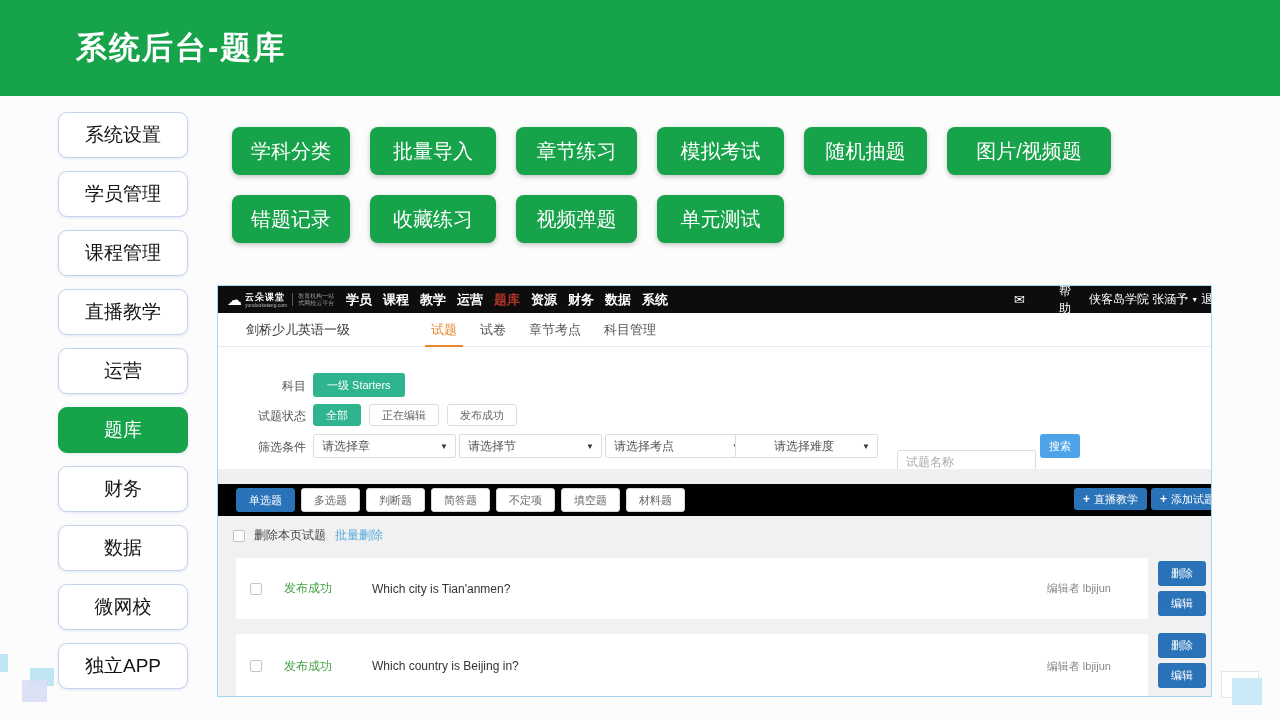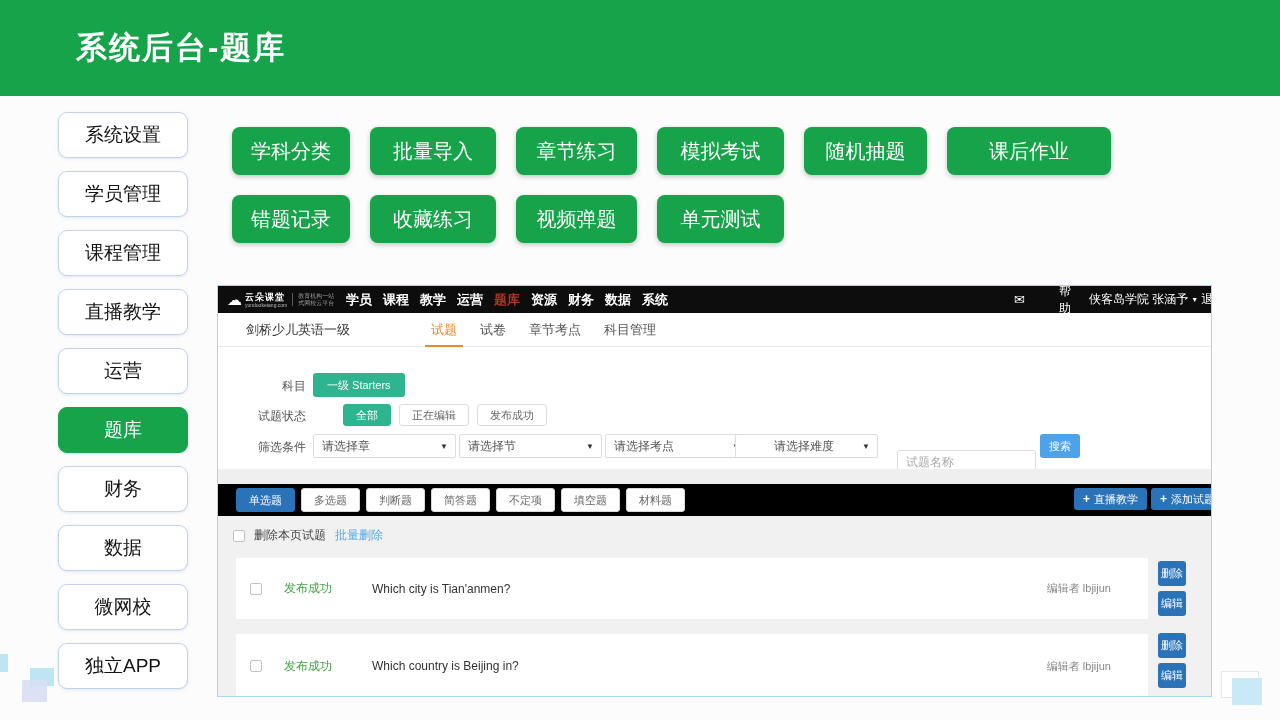--- a/index.html
+++ b/index.html
@@ -69,21 +69,21 @@
   .subnav-tab { height:34px; display:flex; align-items:center; font-size:13px; color:#555; position:relative; cursor:pointer; white-space:nowrap; }
   .subnav-tab.active { color:#E8892F; }
   .subnav-tab.active::after { content:""; position:absolute; left:-6px; right:-6px; bottom:0; height:2px; background:#E8892F; }
 
   
   .f-label { position:absolute; left:30px; width:58px; text-align:right; font-size:12px; color:#555; }
   .tag-btn {
     position:absolute; left:95px; height:24px; padding:0 14px; background:#2EB48E; color:#fff;
     font-size:11px; border-radius:3px; display:flex; align-items:center; cursor:pointer;
   }
-  .status-group { position:absolute; left:95px; display:flex; gap:8px;margin-left:30px; }
+  .status-group { position:absolute; left:95px; display:flex; gap:8px; }
   .status-btn {
     height:22px; padding:0 12px; font-size:11px; border-radius:3px; display:flex; align-items:center;
     background:#fff; border:1px solid #DDD; color:#666; cursor:pointer;
   }
   .status-btn.active { background:#2EB48E; border-color:#2EB48E; color:#fff; }
   .select {
     position:absolute; height:24px; width:143px; border:1px solid #DDD; border-radius:2px; background:#fff;
     font-size:12px; color:#555; display:flex; align-items:center; padding:0 8px; cursor:pointer;
   }
   .select .sel-caret { position:absolute; right:7px; font-size:8px; color:#333; }
@@ -119,21 +119,21 @@
   .delete-row { position:absolute; left:15px; top:11px; display:flex; align-items:center; gap:9px; }
   .cb { width:12px; height:12px; background:#FDFDFD; border:1px solid #C4C4C4; border-radius:2px; cursor:pointer; flex:none; }
   .delete-label { font-size:12px; color:#444; }
   .batch-delete { font-size:12px; color:#55A8E0; cursor:pointer; }
 
   .qrow { position:absolute; left:18px; width:912px; background:#fff; display:flex; align-items:center; }
   .qrow .cb { margin-left:14px; }
   .q-status { margin-left:22px; font-size:12px; color:#44A344; white-space:nowrap; }
   .q-text { margin-left:40px; font-size:12px; color:#333; }
   .q-editor { position:absolute; right:37px; font-size:11px; color:#888; white-space:nowrap; }
-  .row-btns { position:absolute; display:flex; flex-direction:column; gap:5px; left:940px; width:28px; }
+  .row-btns { position:absolute; display:flex; flex-direction:column; gap:5px; left:940px; width:48px; }
   .row-btn {
     height:25px; background:#2B73B8; color:#fff; font-size:11px; border-radius:3px;
     display:flex; align-items:center; justify-content:center; cursor:pointer;
   }
 
   
   .deco { position:absolute; }
   .deco-a { left:30px; top:668px; width:24px; height:18px; background:#BFE4F2; }
   .deco-b { left:22px; top:680px; width:25px; height:22px; background:#D9DEF4; opacity:.9; }
   .deco-c { left:1221px; top:671px; width:38px; height:27px; background:#fff; border:1px solid #E6E6E6; }
@@ -159,21 +159,21 @@
   <div class="side-btn">微网校</div>
   <div class="side-btn">独立APP</div>
 </div>
 
 <div class="features">
   <div class="feat-btn">学科分类</div>
   <div class="feat-btn">批量导入</div>
   <div class="feat-btn">章节练习</div>
   <div class="feat-btn">模拟考试</div>
   <div class="feat-btn">随机抽题</div>
-  <div class="feat-btn">课后作业</div>
+  <div class="feat-btn">图片/视频题</div>
   <div class="feat-btn">错题记录</div>
   <div class="feat-btn">收藏练习</div>
   <div class="feat-btn">视频弹题</div>
   <div class="feat-btn">单元测试</div>
 </div>
 
 <div class="panel">
 
   <div class="nav">
     <div class="brand">

